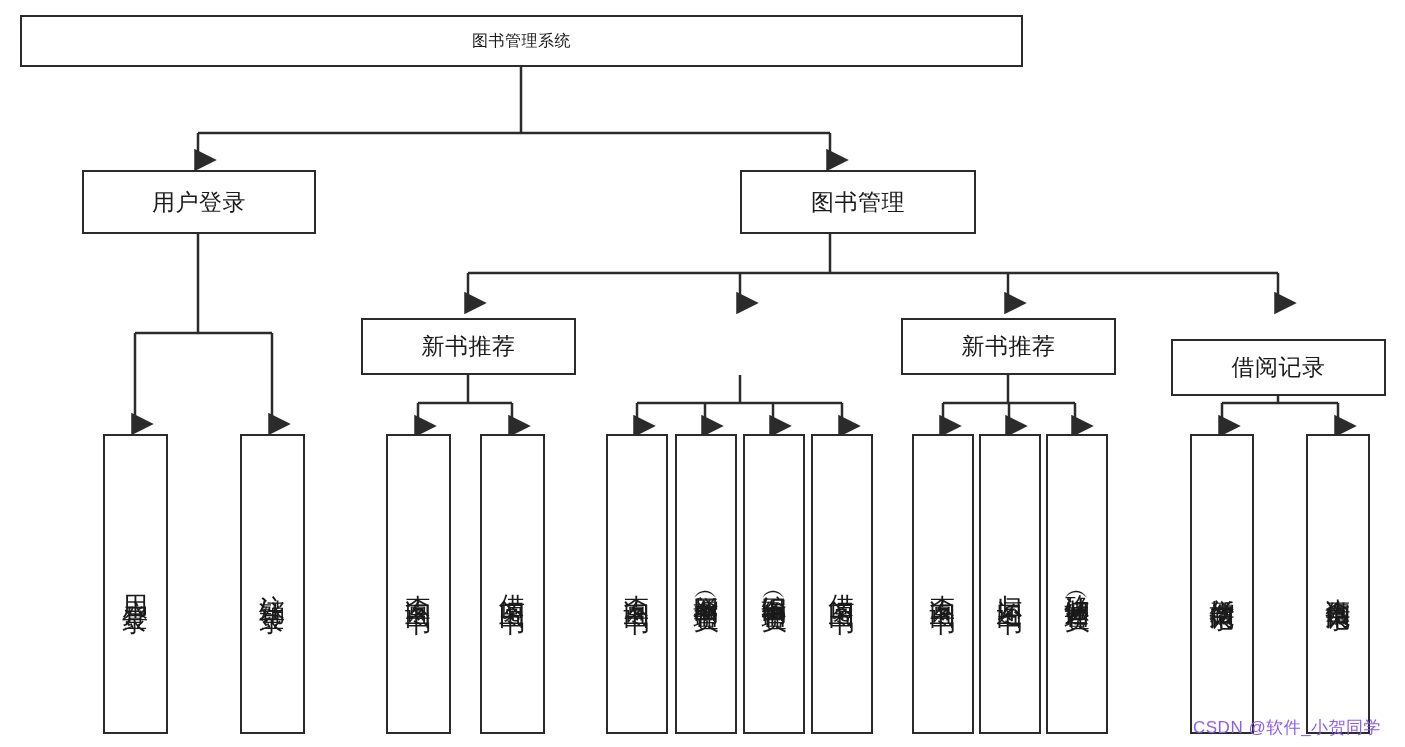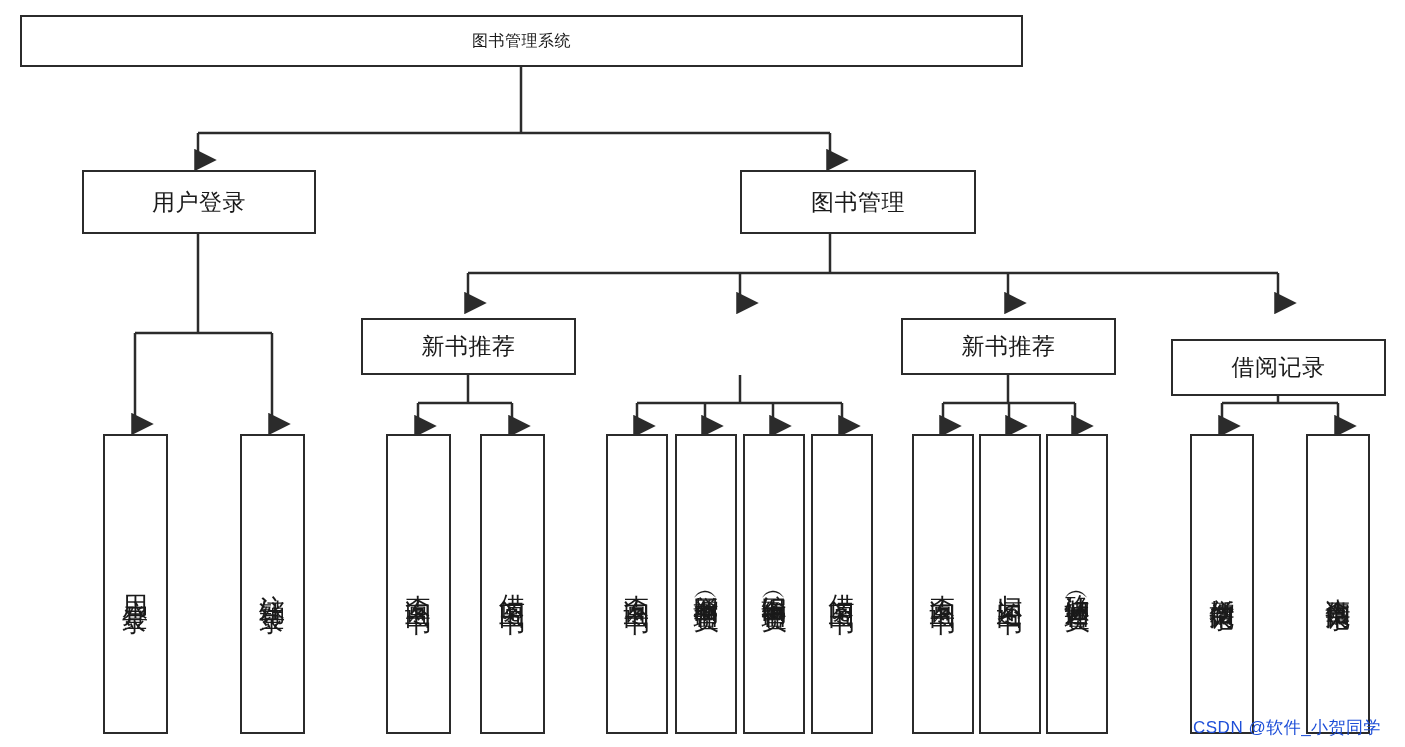--- a/index.html
+++ b/index.html
@@ -65,21 +65,21 @@
     letter-spacing: 5px;
     white-space: nowrap;
   }
   .node.v.tall .node-label {
     font-size: 25px;
     letter-spacing: 2px;
   }
   .watermark {
     position: absolute;
     font-size: 17px;
-    color: #1d4ed8;
+    color: #8b5cf6;
     white-space: nowrap;
     letter-spacing: 0.5px;
     font-family: "Liberation Sans", "DejaVu Sans", sans-serif;
   }
 </style>
 </head>
 <body>
 
 <div id="canvas">
 

